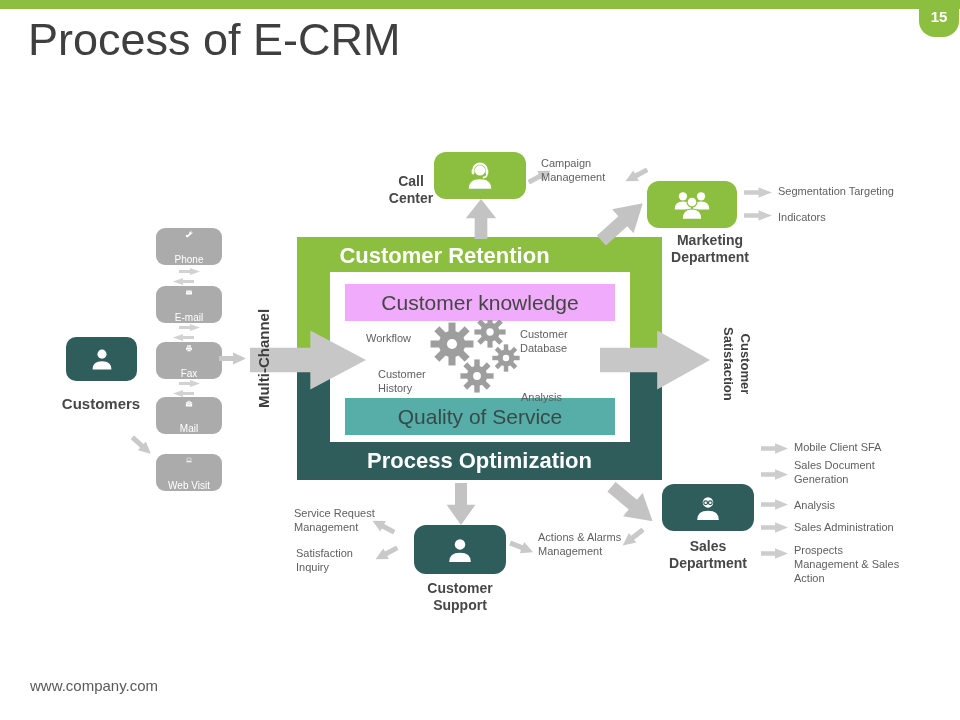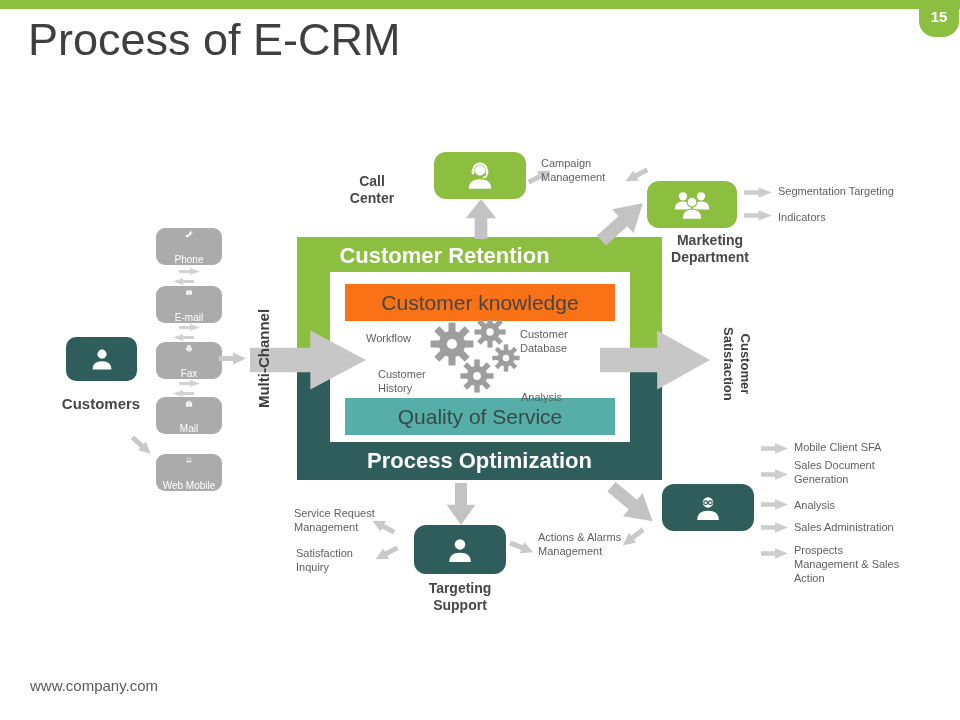--- a/index.html
+++ b/index.html
@@ -23,21 +23,21 @@
   .name{font-weight:700;color:#474747;font-size:14px;text-align:center;line-height:1.18;}
   .small{font-size:11px;color:#5F5F5F;line-height:1.25;}
   .tr{}
   .tc{text-align:left;}
 
   .band{display:flex;align-items:center;justify-content:center;}
   .bandtxt{font-size:22px;font-weight:600;color:#fff;}
   .outer-green{left:297px;top:237px;width:365px;height:114px;background:#8CBE3F;}
   .outer-teal{left:297px;top:369px;width:365px;height:111px;background:#2E5D5B;}
   .frame{left:330px;top:272px;width:300px;height:170px;background:#fff;}
-  .knowledge{left:345px;top:284px;width:270px;height:37px;background:#f97316;font-size:21px;color:#454545;}
+  .knowledge{left:345px;top:284px;width:270px;height:37px;background:#f0abfc;font-size:21px;color:#454545;}
   .quality{left:345px;top:398px;width:270px;height:37px;background:#57ADA7;font-size:21px;color:#374A4A;}
   .bandzone-top{left:297px;top:237px;width:295px;height:38px;}
   .bandzone-bot{left:297px;top:441px;width:365px;height:39px;text-align:center;}
 
   .vtext{font-weight:700;color:#3F3F3F;text-align:center;}
   .vleft{left:203px;top:350px;width:120px;font-size:15px;transform:rotate(-90deg);}
   .vright{left:691px;top:347px;width:90px;font-size:13px;line-height:1.3;transform:rotate(90deg);}
 
   .ar{position:absolute;}
   .ic{display:block;}
@@ -208,21 +208,21 @@
   <div class="abs card gbox chan" style="top:397px">
     <svg class="ic" width="18" height="18">
         <use href="#openmail"></use>
       </svg>
     <span class="clabel">Mail</span>
   </div>
   <div class="abs card gbox chan" style="top:454px">
     <svg class="ic" width="18" height="18">
         <use href="#laptop"></use>
       </svg>
-    <span class="clabel">Web Mobile</span>
+    <span class="clabel">Web Visit</span>
   </div>
 
   <svg class="ar" style="left:179px;top:267px;width:21px;height:9px;fill:#D2D2D2">
       <use href="#blockArrow"></use>
     </svg>
   <svg class="ar" style="left:173px;top:277px;width:21px;height:9px;fill:#D2D2D2;transform:scaleX(-1)">
       <use href="#blockArrow"></use>
     </svg>
   <svg class="ar" style="left:179px;top:323px;width:21px;height:9px;fill:#D2D2D2">
       <use href="#blockArrow"></use>
@@ -240,21 +240,21 @@
   <svg class="ar" style="left:219px;top:351px;width:27px;height:15px;fill:#C9C9C9">
       <use href="#blockArrow"></use>
     </svg>
   <svg class="ar" style="left:129px;top:438px;width:25px;height:15px;fill:#C9C9C9;transform:rotate(42deg)">
       <use href="#blockArrow"></use>
     </svg>
 
   <div class="abs vtext vleft nw">Multi-Channel</div>
   <div class="abs vtext vright">Customer Satisfaction</div>
 
-  <div class="abs name" style="left:340px;top:173px;width:64px">Call Center</div>
+  <div class="abs name" style="left:379px;top:173px;width:64px">Call Center</div>
   <div class="abs card green" style="left:434px;top:152px;width:92px;height:47px;border-radius:12px">
     <svg class="ic" width="32" height="32">
         <use href="#headset"></use>
       </svg>
   </div>
   <svg class="ar" style="left:527px;top:169px;width:25px;height:15px;fill:#C9C9C9;transform:rotate(-28deg)">
       <use href="#blockArrow"></use>
     </svg>
   <div class="abs small tc" style="left:541px;top:157px;width:82px">Campaign Management</div>
   <svg class="ar" style="left:624px;top:168px;width:25px;height:15px;fill:#C9C9C9;transform:rotate(152deg)">
@@ -274,21 +274,21 @@
   <svg class="ar" style="left:744px;top:209px;width:28px;height:13px;fill:#CDCDCD">
       <use href="#blockArrow"></use>
     </svg>
   <div class="abs small nw" style="left:778px;top:211px">Indicators</div>
 
   <div class="abs card dteal" style="left:414px;top:525px;width:92px;height:49px;border-radius:12px">
     <svg class="ic" width="30" height="30">
         <use href="#person"></use>
       </svg>
   </div>
-  <div class="abs name" style="left:420px;top:580px;width:80px">Targeting Support</div>
+  <div class="abs name" style="left:420px;top:580px;width:80px">Customer Support</div>
   <svg class="ar" style="left:371px;top:519px;width:25px;height:15px;fill:#C9C9C9;transform:rotate(-152deg)">
       <use href="#blockArrow"></use>
     </svg>
   <div class="abs small tr" style="left:294px;top:507px;width:84px">Service Request Management</div>
   <svg class="ar" style="left:374px;top:546px;width:25px;height:15px;fill:#C9C9C9;transform:rotate(152deg)">
       <use href="#blockArrow"></use>
     </svg>
   <div class="abs small tr" style="left:296px;top:547px;width:66px">Satisfaction Inquiry</div>
   <svg class="ar" style="left:509px;top:540px;width:25px;height:15px;fill:#C9C9C9;transform:rotate(22deg)">
       <use href="#blockArrow"></use>
@@ -296,20 +296,21 @@
   <div class="abs small tc" style="left:538px;top:531px;width:84px">Actions &amp; Alarms Management</div>
   <svg class="ar" style="left:620px;top:530px;width:26px;height:15px;fill:#C9C9C9;transform:rotate(142deg)">
       <use href="#blockArrow"></use>
     </svg>
 
   <div class="abs card dteal" style="left:662px;top:484px;width:92px;height:47px;border-radius:12px">
     <svg class="ic" width="30" height="30">
         <use href="#glassesman"></use>
       </svg>
   </div>
+  <div class="abs name" style="left:658px;top:538px;width:100px">Sales Department</div>
 
   <svg class="ar" style="left:761px;top:442px;width:27px;height:13px;fill:#CDCDCD">
       <use href="#blockArrow"></use>
     </svg>
   <div class="abs small nw" style="left:794px;top:441px">Mobile Client SFA</div>
   <svg class="ar" style="left:761px;top:468px;width:27px;height:13px;fill:#CDCDCD">
       <use href="#blockArrow"></use>
     </svg>
   <div class="abs small" style="left:794px;top:459px;width:90px">Sales Document Generation</div>
   <svg class="ar" style="left:761px;top:498px;width:27px;height:13px;fill:#CDCDCD">

